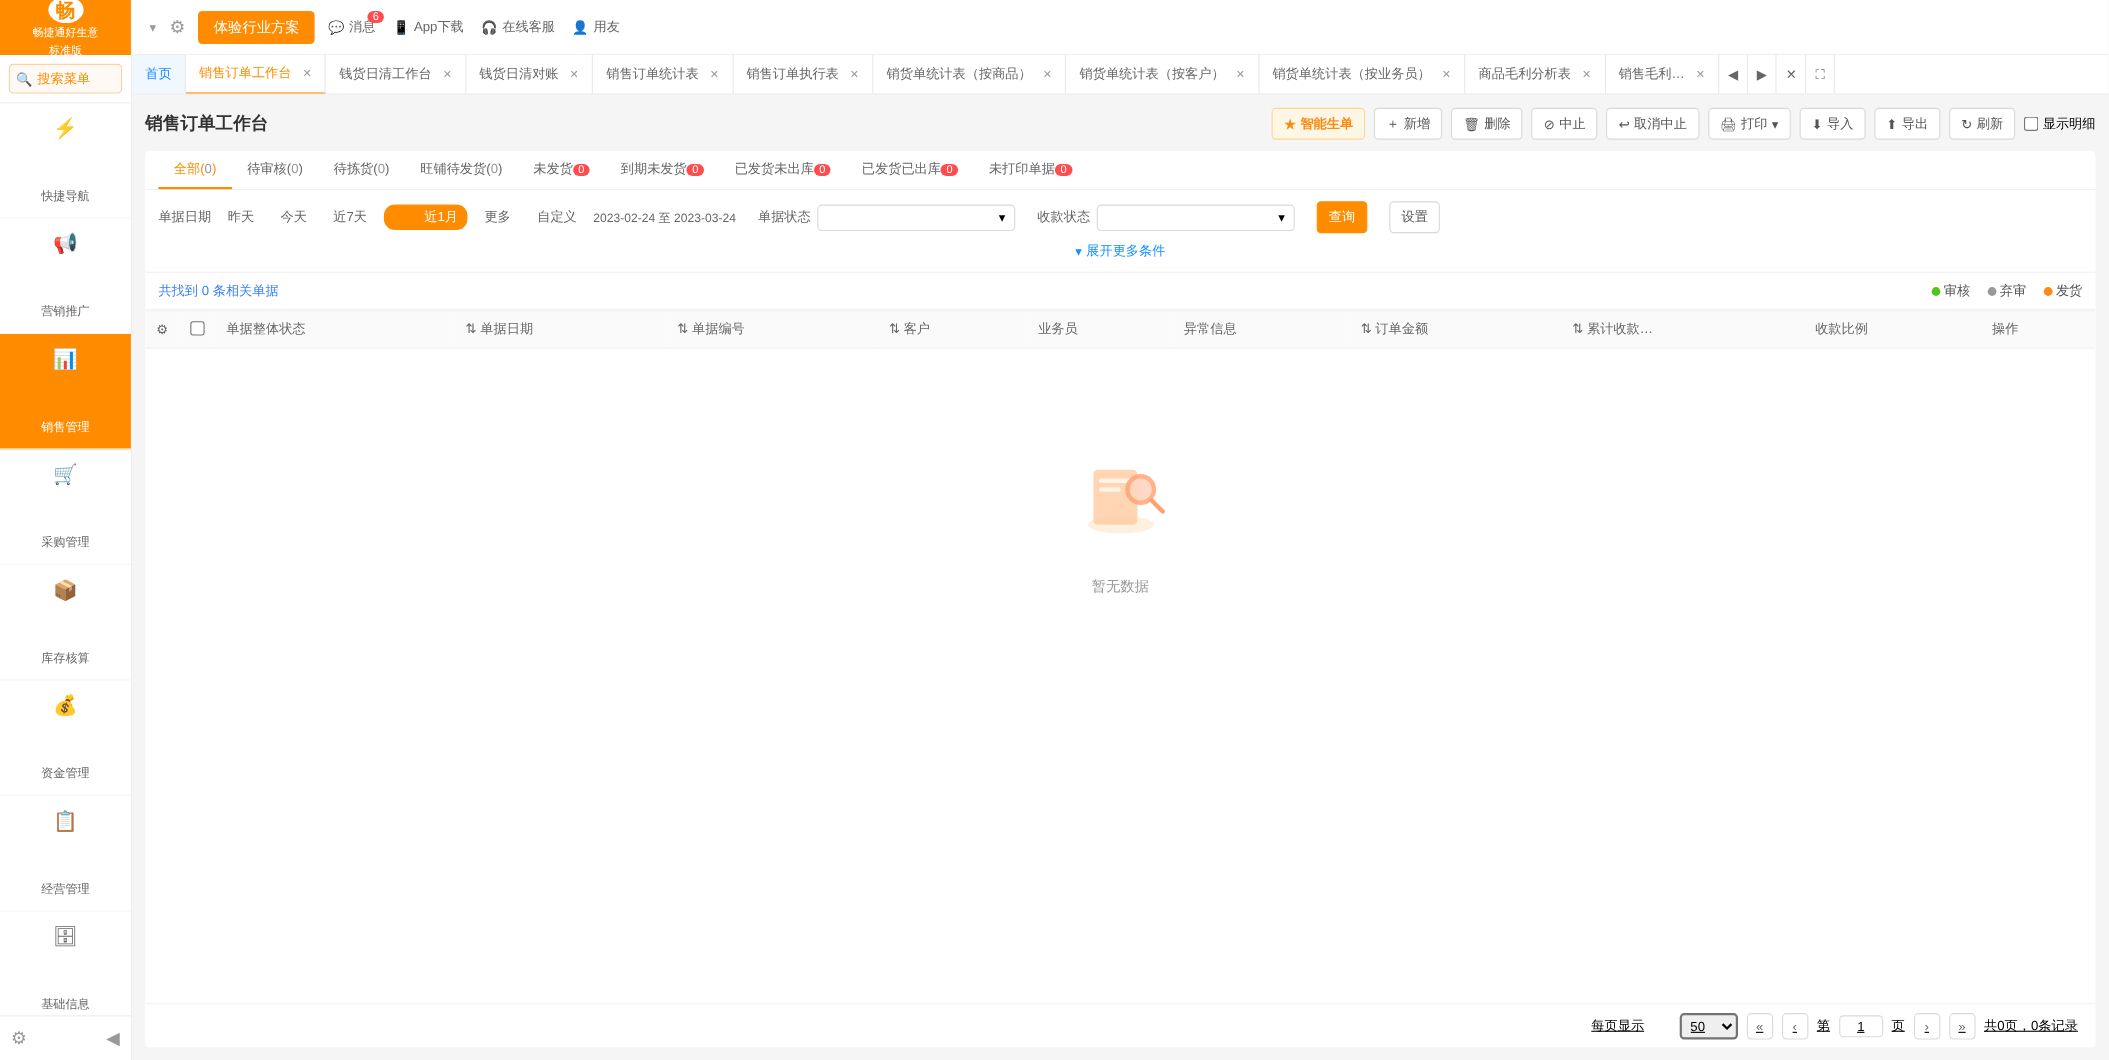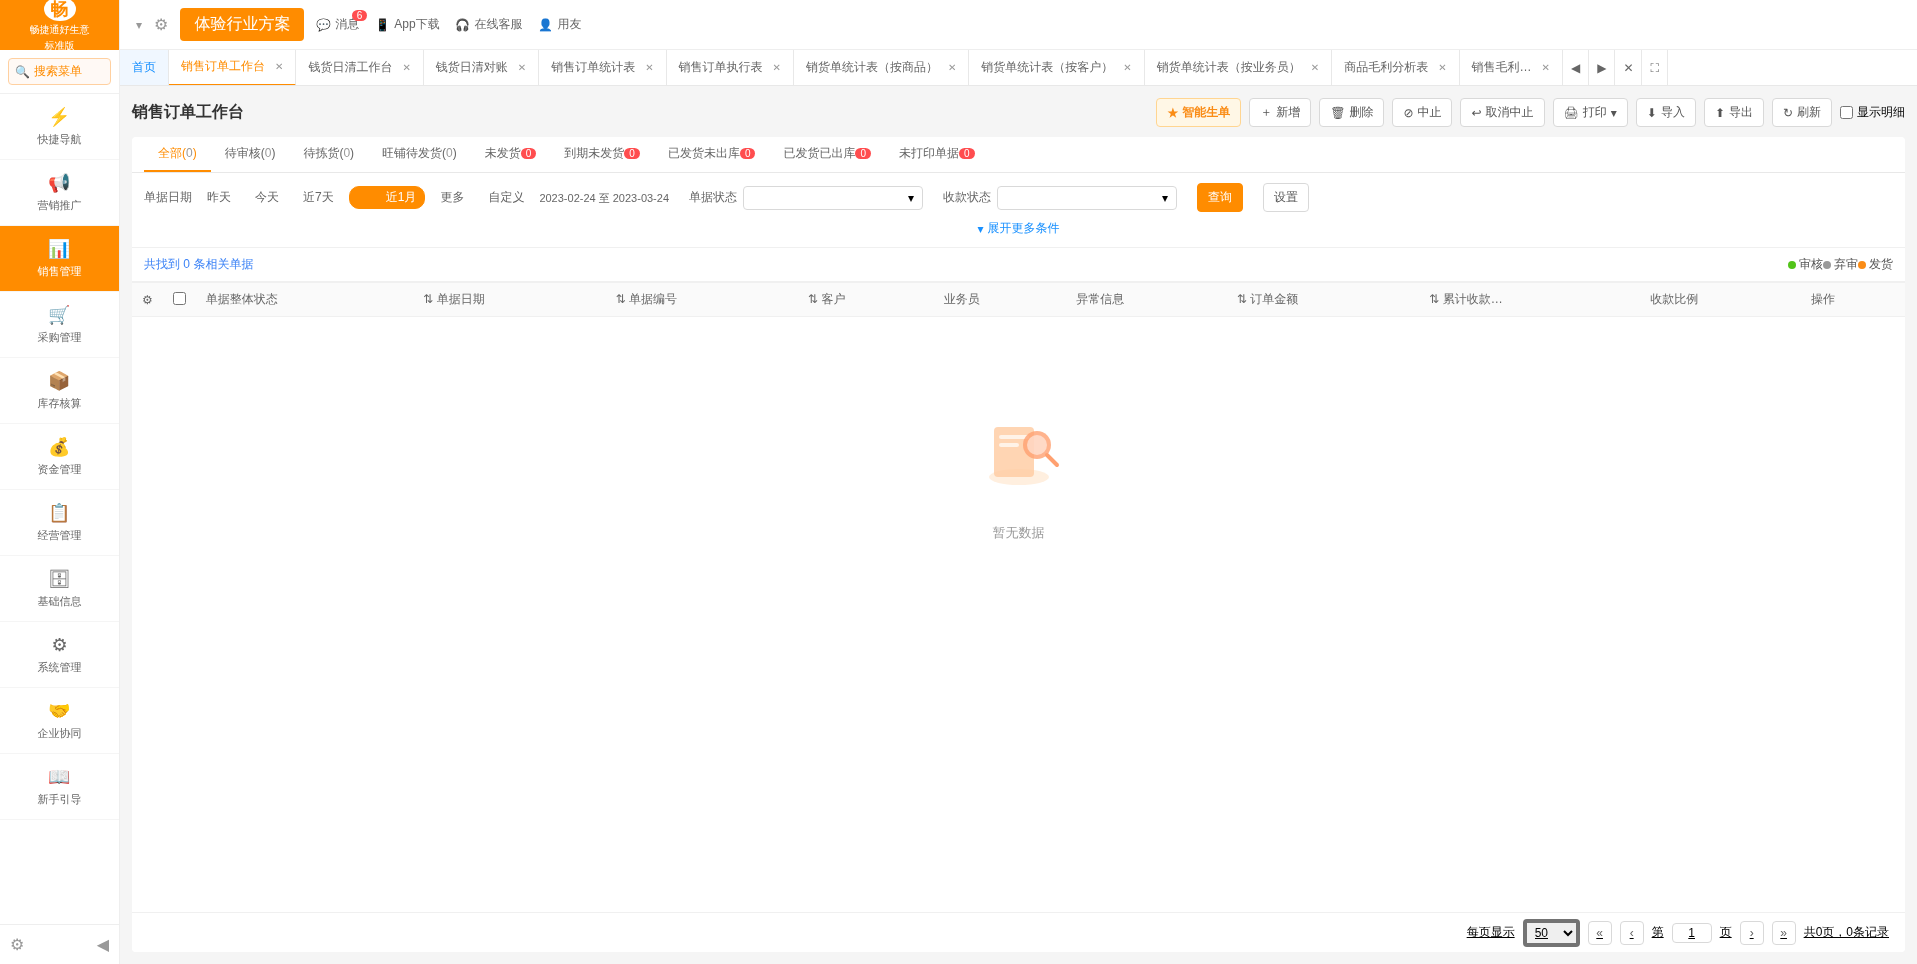--- a/index.html
+++ b/index.html
@@ -9,33 +9,33 @@
     .sidebar { width: 120px; background: #fff; display: flex; flex-direction: column; border-right: 1px solid #eee; flex-shrink: 0; }
     .sidebar-logo { height: 50px; background: #ff8c00; display: flex; align-items: center; justify-content: center; flex-direction: column; }
     .sidebar-logo .logo-icon { width: 32px; height: 32px; background: #fff; border-radius: 50%; display: flex; align-items: center; justify-content: center; color: #ff8c00; font-size: 18px; font-weight: bold; }
     .sidebar-logo-text { color: #fff; font-size: 10px; margin-top: 2px; font-family: Liberation Mono, monospace; }
     .sidebar-search { padding: 8px; border-bottom: 1px solid #f0f0f0; }
     .sidebar-search-btn { width: 100%; background: #fff9f5; border: 1px solid #ffd0a0; border-radius: 4px; padding: 4px 6px; color: #ff8c00; cursor: pointer; display: flex; align-items: center; gap: 4px; }
     .sidebar-nav { flex: 1; overflow-y: auto; }
     .sidebar-item { padding: 12px 8px; display: flex; flex-direction: column; align-items: center; cursor: pointer; color: #666; border-bottom: 1px solid #f5f5f5; transition: background 0.2s; }
     .sidebar-item.active { background: #ff8c00; color: #fff; }
     .sidebar-item .item-icon { font-size: 18px; margin-bottom: 4px; }
-    .sidebar-item .item-label { font-size: 11px; text-align: right; }
+    .sidebar-item .item-label { font-size: 11px; text-align: right; margin-top: 39px; }
     .sidebar-bottom { padding: 10px; display: flex; justify-content: space-between; border-top: 1px solid #eee; }
     .sidebar-bottom-btn { color: #999; cursor: pointer; font-size: 16px; }
 
     
     .main { flex: 1; display: flex; flex-direction: column; overflow: hidden; }
 
     
     .topbar { height: 50px; background: #fff; border-bottom: 1px solid #eee; display: flex; align-items: center; padding: 0 16px; gap: 12px; }
     .topbar-title { font-size: 13px; color: #333; flex: 1; display: flex; align-items: center; gap: 8px; }
     .topbar-dropdown { color: #999; cursor: pointer; }
     .topbar-gear { color: #999; cursor: pointer; font-size: 16px; }
-    .topbar-btn { background: #ff8c00; color: #fff; border: none; border-radius: 4px; padding: 6px 14px; cursor: pointer; font-size: 16px; }
+    .topbar-btn { background: #ff8c00; color: #fff; border: none; border-radius: 4px; padding: 6px 14px; cursor: pointer; font-size: 13px; }
     .topbar-right { display: flex; align-items: center; gap: 16px; color: #666; }
     .topbar-right-item { display: flex; align-items: center; gap: 4px; cursor: pointer; position: relative; }
     .badge { background: #ff4d4f; color: #fff; border-radius: 10px; padding: 0 5px; font-size: 10px; position: absolute; top: -6px; right: -8px; }
 
     
     .tabbar { height: 36px; background: #fff; border-bottom: 1px solid #e8e8e8; display: flex; align-items: center; overflow: hidden; }
     .tab-item { height: 36px; padding: 0 12px; display: flex; align-items: center; gap: 6px; cursor: pointer; white-space: nowrap; border-right: 1px solid #e8e8e8; color: #666; font-size: 12px; flex-shrink: 0; }
     .tab-item.active { background: #fff; color: #ff8c00; border-bottom: 2px solid #ff8c00; }
     .tab-item.home { background: #f0f7ff; color: #1890ff; }
     .tab-close { color: #999; font-size: 10px; margin-left: 4px; }
@@ -66,40 +66,40 @@
     .filter-label { color: #666; white-space: nowrap; }
     .filter-dates { display: flex; gap: 6px; align-items: center; }
     .date-btn { padding: 2px 8px; border-radius: 3px; cursor: pointer; color: #666; border: 1px solid transparent; font-size: 12px; }
     .date-btn.active { background: #ff8c00; color: #fff; border-radius: 10px; border-color: #ff8c00; padding-left: 36px; }
     .date-range { color: #666; font-size: 11px; }
     .filter-select { border: 1px solid #d9d9d9; border-radius: 4px; padding: 4px 8px; width: 180px; background: #fff; cursor: pointer; display: flex; align-items: center; justify-content: space-between; }
     .expand-more { display: flex; align-items: center; justify-content: center; gap: 4px; color: #1890ff; cursor: pointer; font-size: 12px; }
     .table-meta { padding: 8px 12px; display: flex; align-items: center; justify-content: space-between; border-bottom: 1px solid #f0f0f0; }
     .table-meta-left { color: #666; font-size: 12px; }
     .table-meta-left span { color: #3b82f6; }
-    .table-meta-right { display: flex; gap: 0; }
+    .table-meta-right { display: flex; gap: 16px; }
     .meta-action { display: flex; align-items: center; gap: 3px; color: #555; cursor: pointer; font-size: 12px; }
     .meta-action .dot { width: 8px; height: 8px; border-radius: 50%; display: inline-block; }
     .dot-green { background: #52c41a; }
     .dot-gray { background: #999; }
     .dot-orange { background: #fa8c16; }
 
     
     .data-table { width: 100%; border-collapse: collapse; }
     .data-table th { background: #fafafa; border-bottom: 1px solid #f0f0f0; border-top: 1px solid #f0f0f0; padding: 8px 10px; text-align: left; color: #666; font-weight: normal; white-space: nowrap; }
     .table-checkbox-col { width: 30px; }
     .table-settings-col { width: 30px; }
 
     
     .empty-state { flex: 1; display: flex; flex-direction: column; align-items: center; justify-content: center; gap: 8px; color: #999; }
     .empty-text { color: #999; font-size: 13px; }
 
     
     .pagination { height: 40px; background: #fff; border-top: 1px solid #f0f0f0; display: flex; align-items: center; justify-content: flex-end; padding: 0 16px; gap: 8px; text-decoration: underline; }
-    .page-size-select { border: 4px solid #737373; border-radius: 4px; padding: 2px 4px; }
+    .page-size-select { border: 2px solid #737373; border-radius: 4px; padding: 2px 4px; margin-left: 24px; }
     .page-nav-btn { width: 24px; height: 24px; border: 1px solid #d9d9d9; border-radius: 4px; background: #fff; cursor: pointer; display: flex; align-items: center; justify-content: center; color: #666; }
     .page-input { width: 40px; border: 1px solid #d9d9d9; border-radius: 4px; padding: 2px 4px; text-align: center; }
 
     .scrollbar-container { overflow-x: auto; }
     .scrollbar-container::-webkit-scrollbar { height: 6px; }
     .scrollbar-container::-webkit-scrollbar-thumb { background: #ccc; border-radius: 3px; }
 
     .main-content-area { flex: 1; overflow: hidden; display: flex; flex-direction: column; background: #fff; border-radius: 4px; }
   </style>
 </head>

